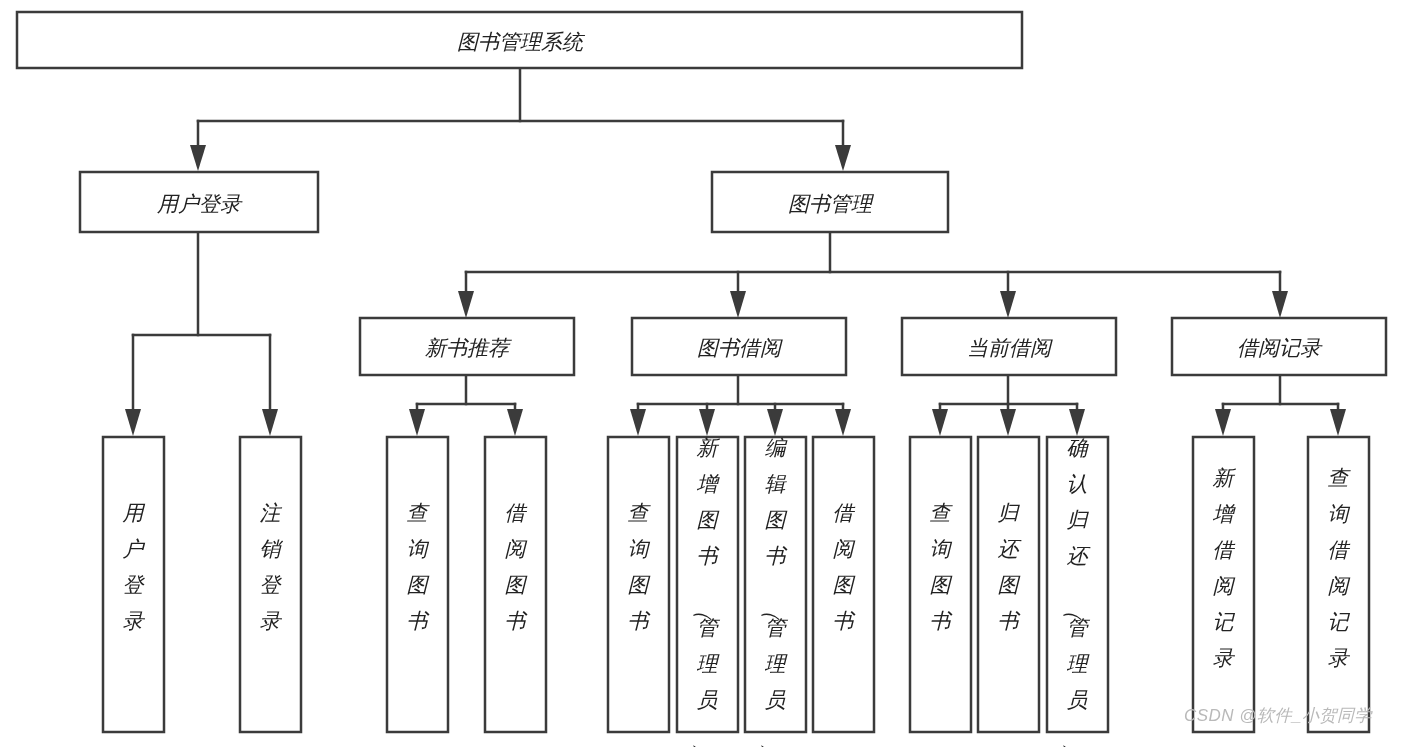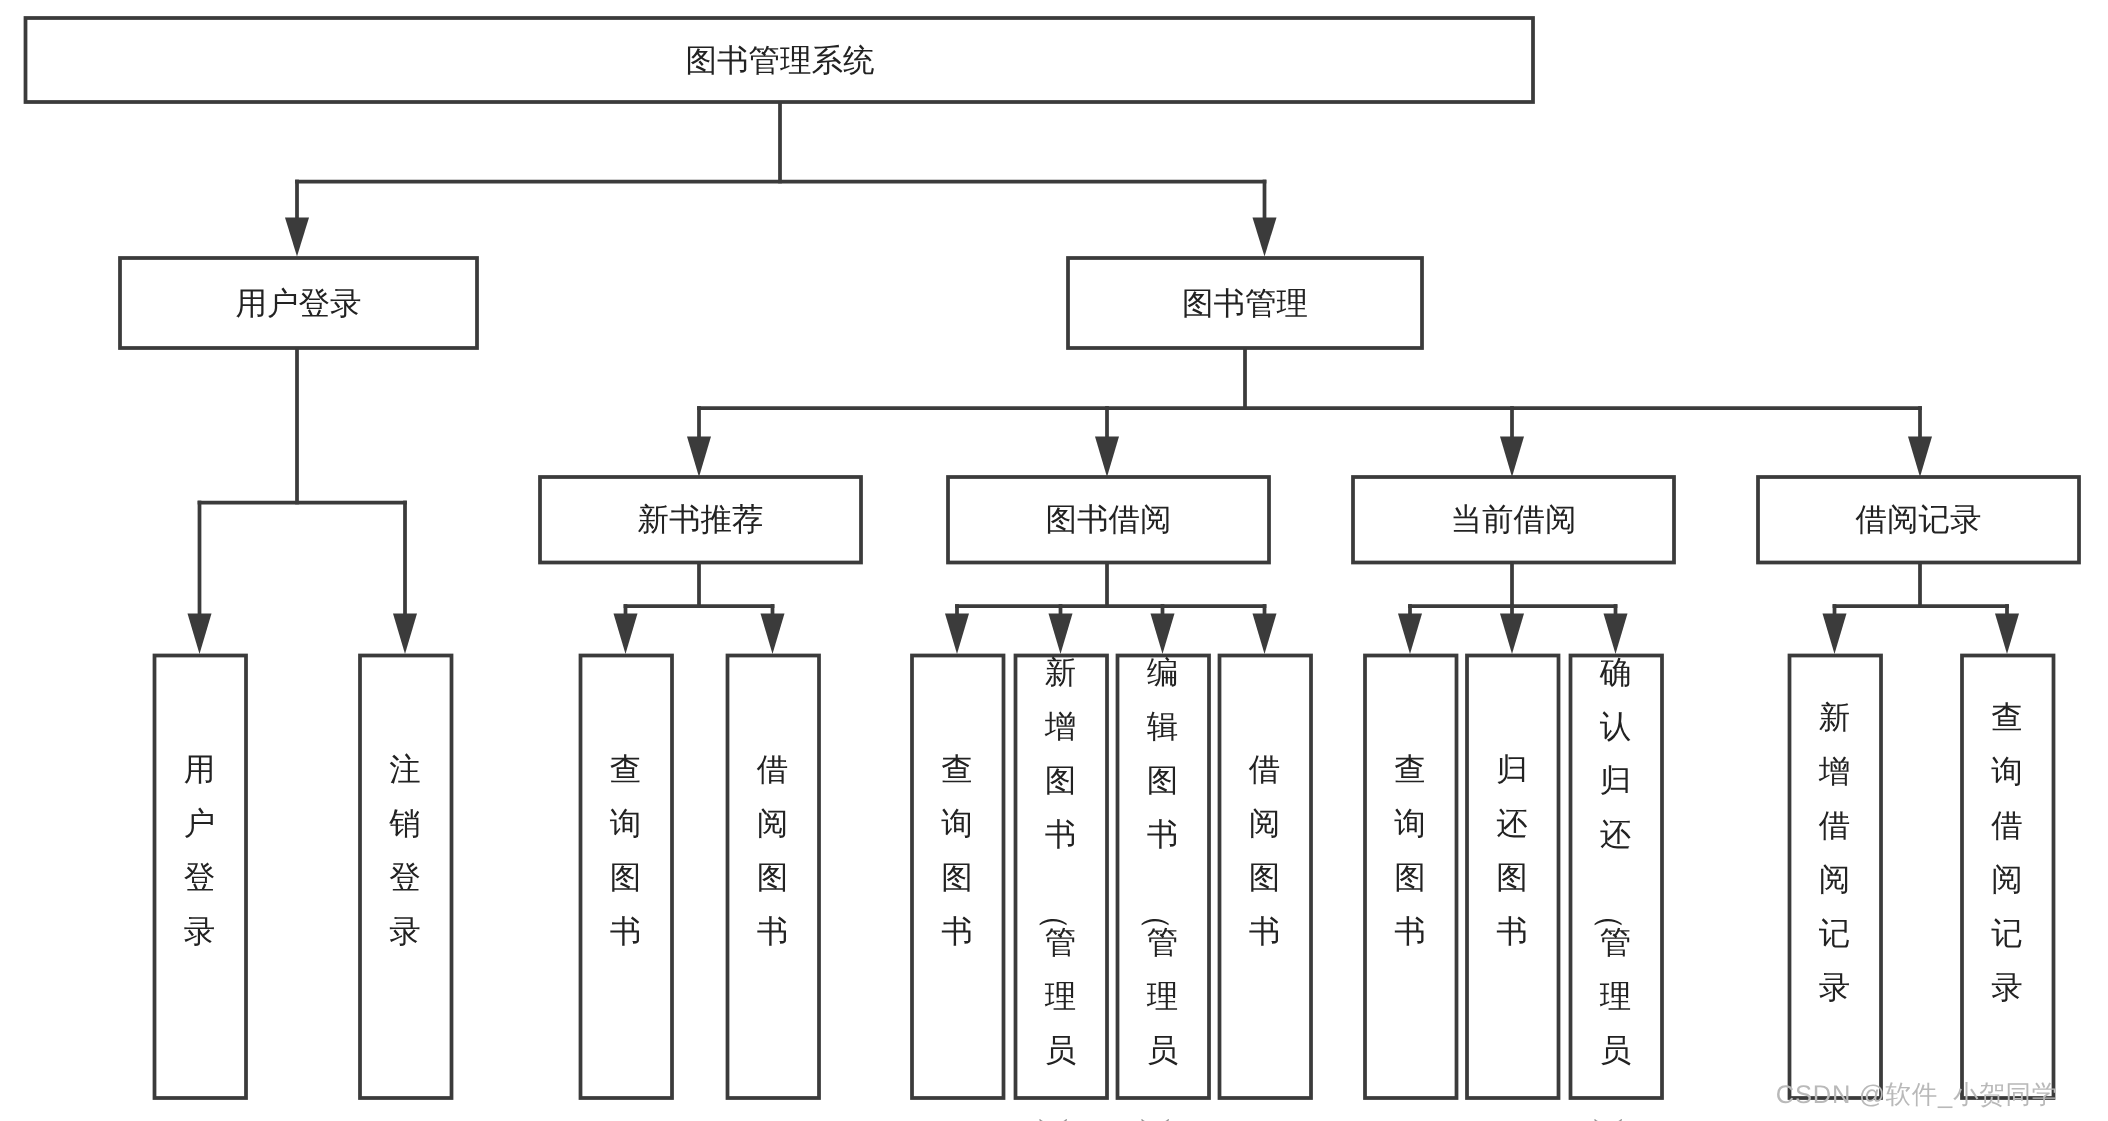--- a/index.html
+++ b/index.html
@@ -11,20 +11,21 @@
     width: 1405px;
     height: 747px;
     font-family: "Liberation Sans", "DejaVu Sans", sans-serif;
     overflow: hidden;
     position: relative;
   }
   #diagram-root {
     position: relative;
     width: 1380px;
     height: 747px;
+    font-style: italic;
   }
   svg.diagram-canvas {
     position: absolute;
     left: 0;
     top: 0;
     width: 1405px;
     height: 747px;
   }
   .node-box {
     fill: #ffffff;
@@ -50,21 +51,21 @@
   }
   .node-label-vertical {
     fill: #222222;
     font-family: "Liberation Sans", "DejaVu Sans", sans-serif;
     font-size: 21px;
     text-anchor: middle;
   }
   .watermark {
     position: absolute;
     right: 8px;
-    bottom: 6px;
+    bottom: 20px;
     font-family: "Liberation Sans", "DejaVu Sans", sans-serif;
     font-size: 17px;
     color: #b9b9b9;
     letter-spacing: 0.5px;
     white-space: nowrap;
     user-select: none;
   }
 </style>
 </head>
 <body>

